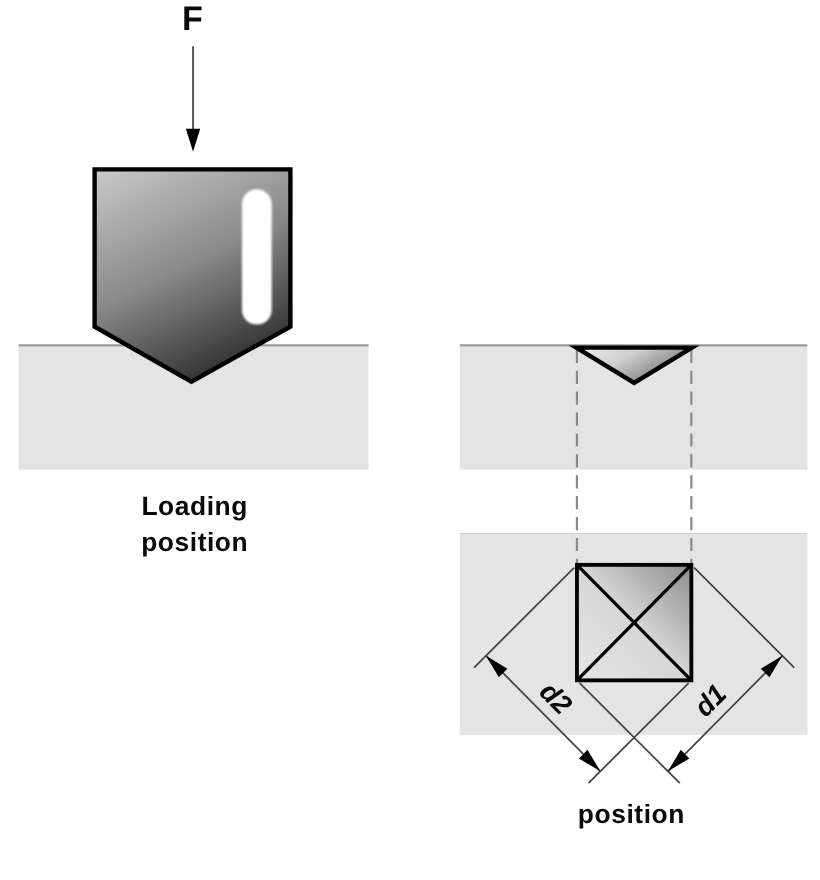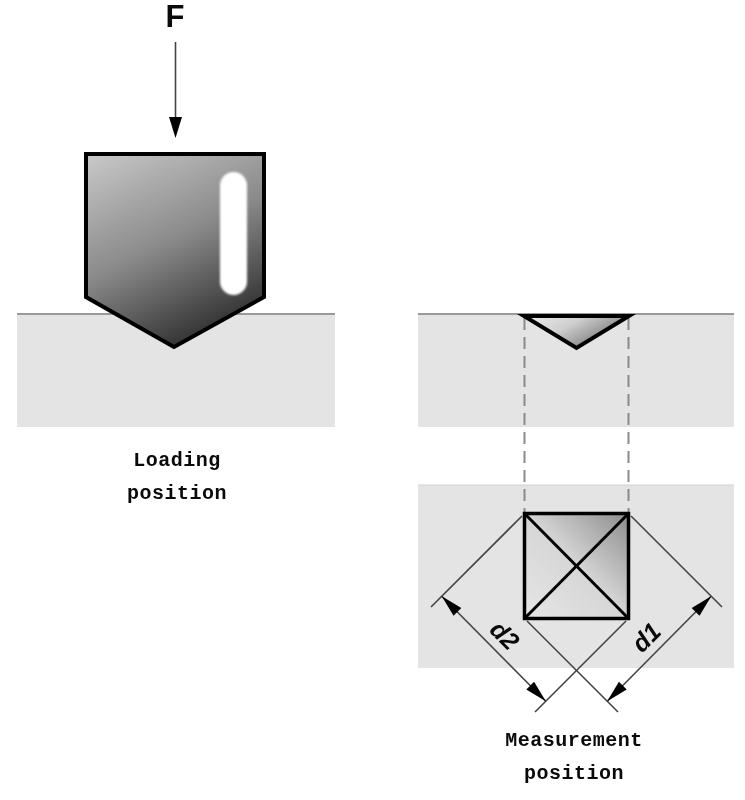--- a/index.html
+++ b/index.html
@@ -15,21 +15,21 @@
     position:absolute;
     color:#0a0a0a;
     font-weight:bold;
     text-align:center;
   }
   .force-label{
     left:155px;top:1px;width:40px;
     font-size:31px;line-height:32px;
   }
   .caption{
-    font-size:20px;line-height:33px;letter-spacing:0.5px;font-family:Liberation Mono, monospace;
+    font-size:24px;line-height:33px;letter-spacing:0.5px;
   }
   .caption-loading{left:67px;top:444px;width:220px;}
   .caption-measurement{left:454px;top:724px;width:240px;}
   .dim-label{
     position:absolute;width:80px;height:32px;
     font-size:25px;line-height:32px;
     font-weight:bold;font-style:italic;
     color:#0a0a0a;text-align:center;
   }
   .dim-label-d2{left:465px;top:619px;transform:rotate(45deg);}
@@ -101,21 +101,20 @@
   </svg>
 
   <div class="label force-label">F</div>
 
   <div class="label caption caption-loading">
     <div>Loading</div>
     <div>position</div>
   </div>
 
   <div class="label caption caption-measurement">
-    <div>Measurement</div>
     <div>position</div>
   </div>
 
   <div class="dim-label dim-label-d2">d2</div>
 
   <div class="dim-label dim-label-d1">d1</div>
 
 </div>
 
 </body></html>

